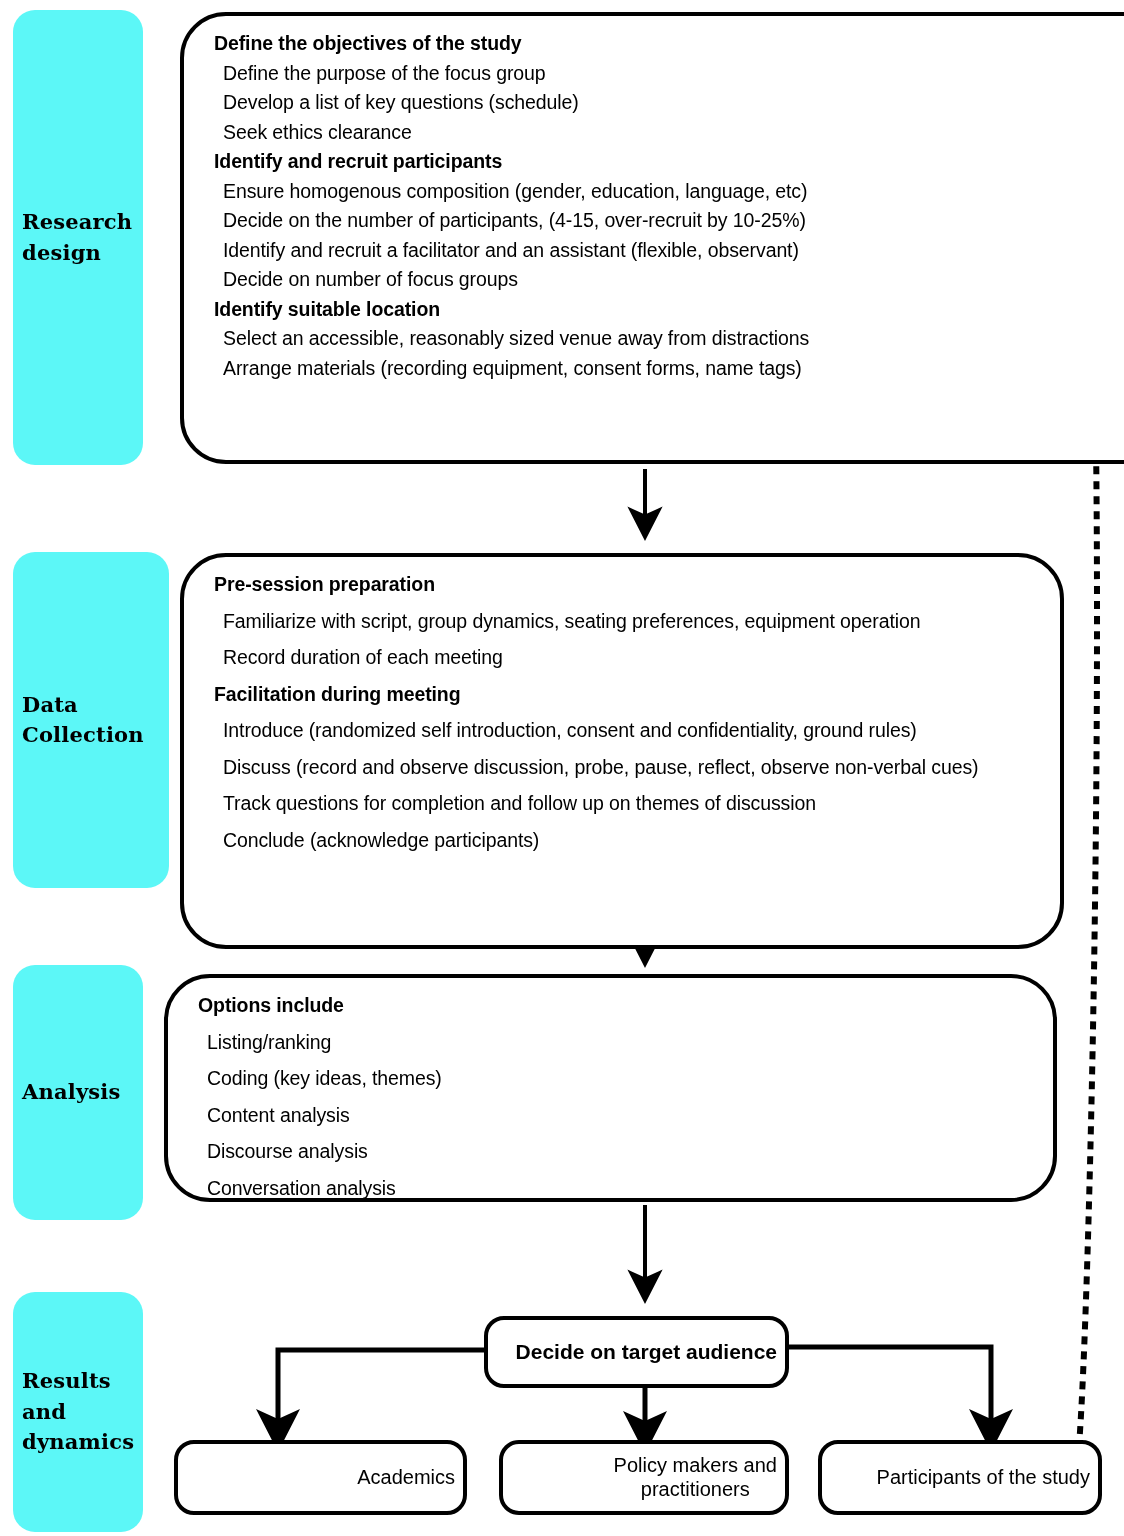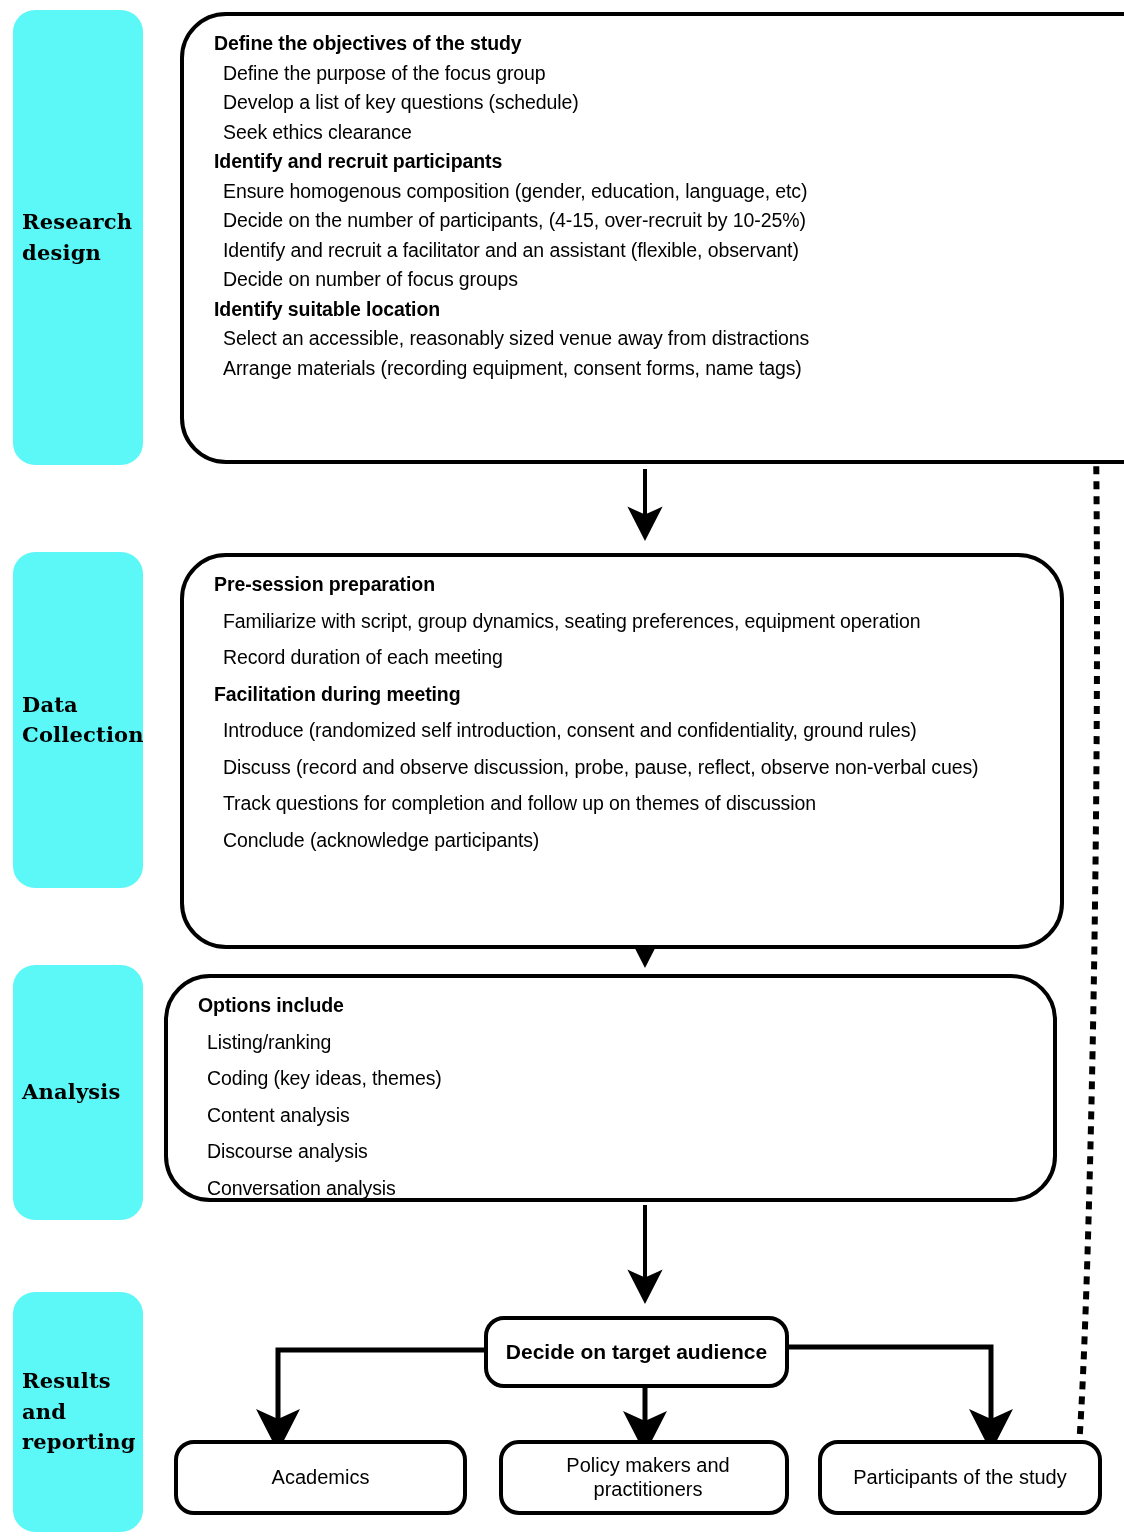--- a/index.html
+++ b/index.html
@@ -75,21 +75,21 @@
 
   
   .tbox {
     position: absolute;
     background: #ffffff;
     border: 4px solid #000000;
     border-radius: 20px;
     box-sizing: border-box;
     display: flex;
     align-items: center;
-    justify-content: center;
+    justify-content: flex-end;
     text-align: center;
     font-size: 20px;
     line-height: 1.16;
     padding: 2px 8px;
   }
   .tbox.bold { font-weight: bold; font-size: 21px; }
 
   
   #links {
     position: absolute;
@@ -128,33 +128,33 @@
 
     <path d="M1079,1446 C1090,1300 1103,700 1094,330 C1091,268 1086,224 1082,202" fill="none" stroke="#000000" stroke-width="6" stroke-dasharray="2 13" stroke-linecap="square"></path>
     <path d="M1081,178 L1094,214 L1081,206 L1068,215 Z" fill="#000000"></path>
   </svg>
 
   <div class="stage" style="left:5px; top:10px; width:130px; height:455px;">
     <div class="stage-label">Research
 design</div>
   </div>
 
-  <div class="stage" style="left:5px; top:552px; width:130px; height:336px;">
+  <div class="stage" style="left:5px; top:552px; width:156px; height:336px;">
     <div class="stage-label">Data
 Collection</div>
   </div>
 
   <div class="stage" style="left:5px; top:965px; width:130px; height:255px;">
     <div class="stage-label">Analysis</div>
   </div>
 
   <div class="stage" style="left:5px; top:1292px; width:130px; height:240px;">
     <div class="stage-label">Results
 and
-reporting</div>
+dynamics</div>
   </div>
 
   <div class="panel" style="left:180px; top:12px; width:1008px; height:452px;">
     <div class="panel-inner">
         <div class="hline">Define the objectives of the study</div>
         <div class="iline">Define the purpose of the focus group</div>
         <div class="iline">Develop a list of key questions (schedule)</div>
         <div class="iline">Seek ethics clearance</div>
         <div class="hline">Identify and recruit participants</div>
         <div class="iline">Ensure homogenous composition (gender, education, language, etc)</div>

